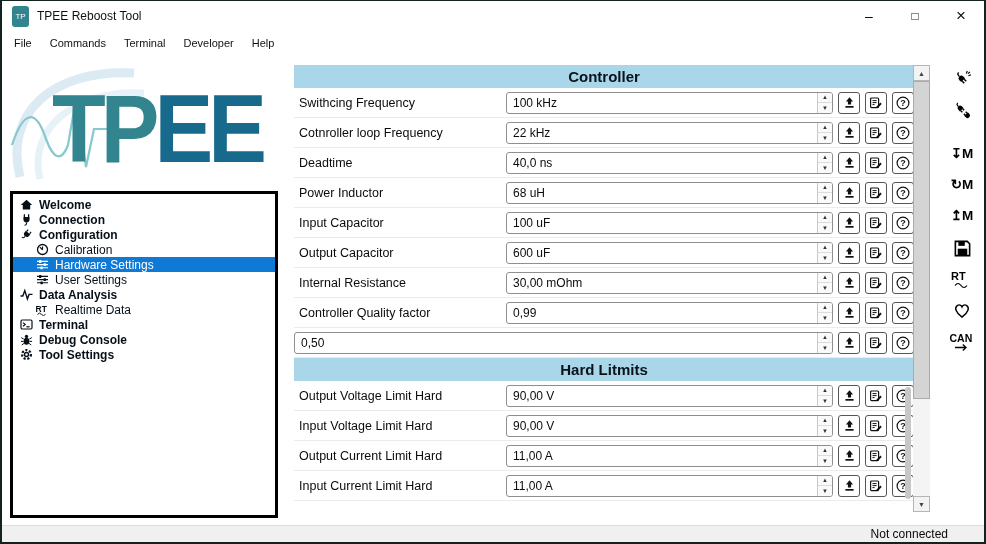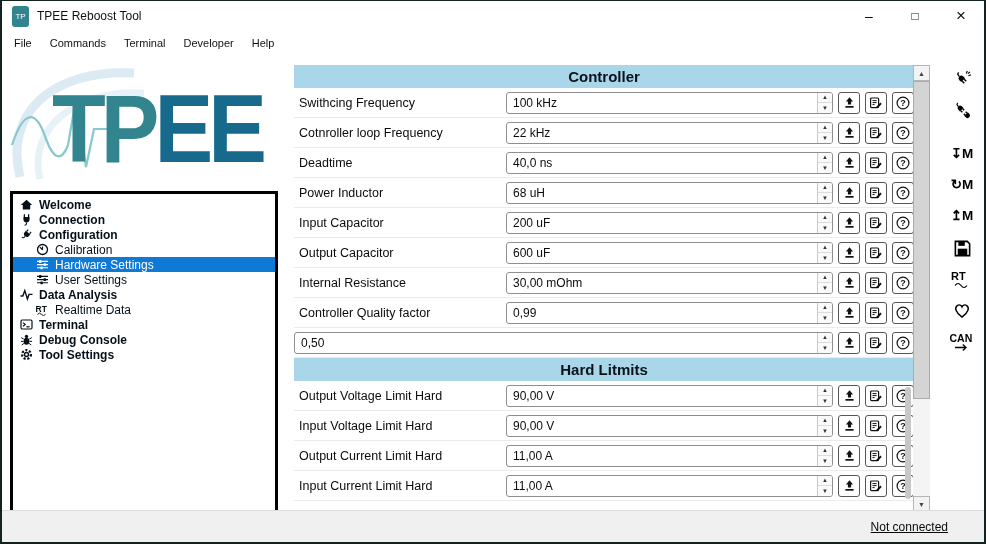--- a/index.html
+++ b/index.html
@@ -74,23 +74,23 @@
   
   .right-toolbar { position: absolute; left: 936px; top: 4px; width: 48px; bottom: 0;
                    display: flex; flex-direction: column; align-items: center; padding-top: 8px; }
   .tb-item { width: 32px; height: 24px; margin-bottom: 7px; display: flex; align-items: center;
              justify-content: center; color: #000; }
   .tb-item:nth-child(2) { margin-bottom: 17px; }
   .tb-item:nth-child(5) { margin-bottom: 11px; }
   .tb-glyph { font-size: 13.5px; font-weight: bold; letter-spacing: 0; }
 
   
-  .statusbar { position: absolute; left: 0; right: 0; bottom: 0; height: 32px; background: var(--status-bg, #f0f0f0);
+  .statusbar { position: absolute; left: 0; right: 0; bottom: 0; height: 17px; background: var(--status-bg, #f0f0f0);
                border-top: 1px solid #dcdcdc; display: flex; align-items: center; justify-content: flex-end;
-               padding-right: 36px; font-size: 12px; color: #0a0a0a; text-decoration: underline; }
+               padding-right: 36px; font-size: 12px; color: #0a0a0a; }
 </style>
 </head>
 <body>
 
 <div class="window">
 
   <div class="titlebar">
     <div class="app-icon">
       <span>TP</span>
     </div>
@@ -370,21 +370,21 @@
               <svg width="14" height="14" viewBox="0 0 14 14">
                 <circle cx="7" cy="7" r="5.9" fill="none" stroke="currentColor" stroke-width="1.2"></circle>
                 <text x="7" y="10.2" text-anchor="middle" font-size="9" font-weight="bold" fill="currentColor" font-family="inherit">?</text>
               </svg>
             </span>
           </div>
         </div>
         <div class="frow">
           <div class="flabel">Input Capacitor</div>
           <div class="spin-input">
-            <div class="spin-value">200 uF</div>
+            <div class="spin-value">100 uF</div>
             <div class="spinner">
               <div class="spin-btn up">▲</div>
               <div class="spin-btn">▼</div>
             </div>
           </div>
           <div class="rbtn">
             <span>
               <svg width="13" height="13" viewBox="0 0 13 13">
                 <path d="M6.5 1.3 L10.1 5.4 H8.1 V8.6 H4.9 V5.4 H2.9 Z" fill="currentColor"></path>
                 <rect x="2.4" y="10" width="8.2" height="1.7" fill="currentColor"></rect>

